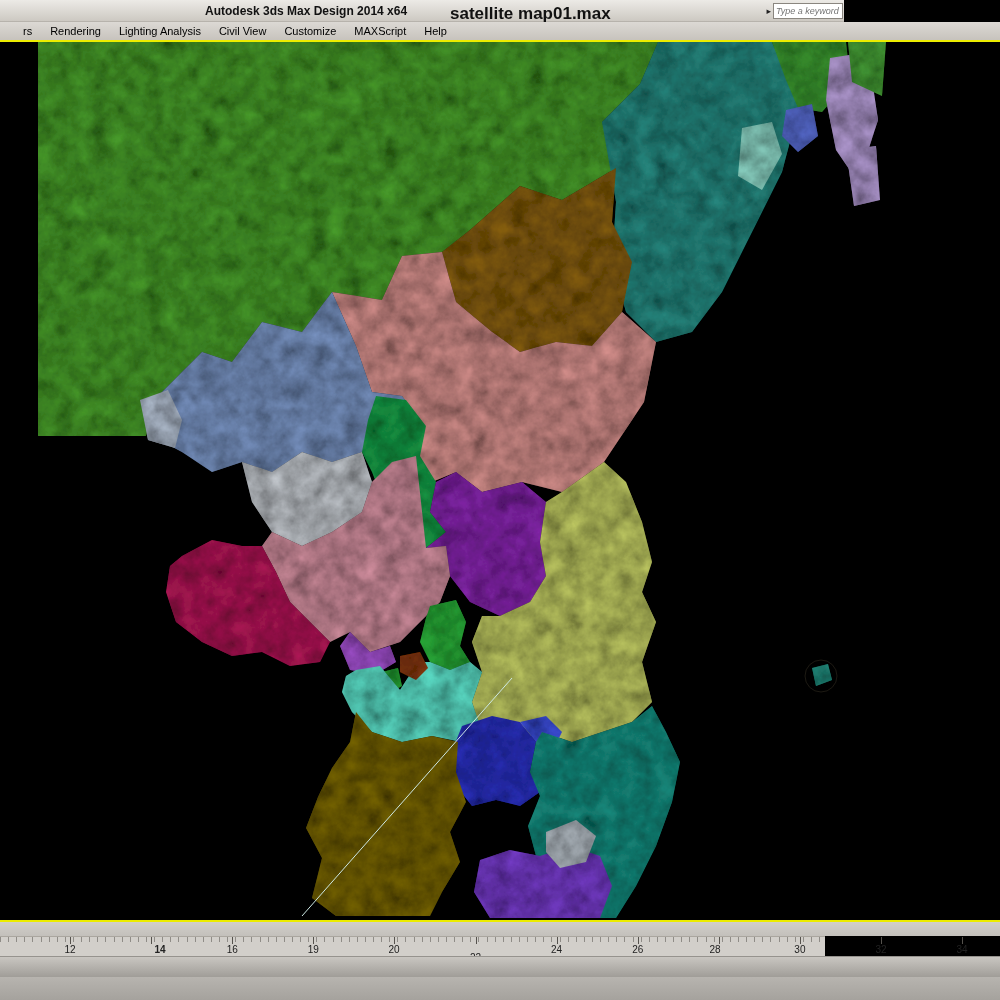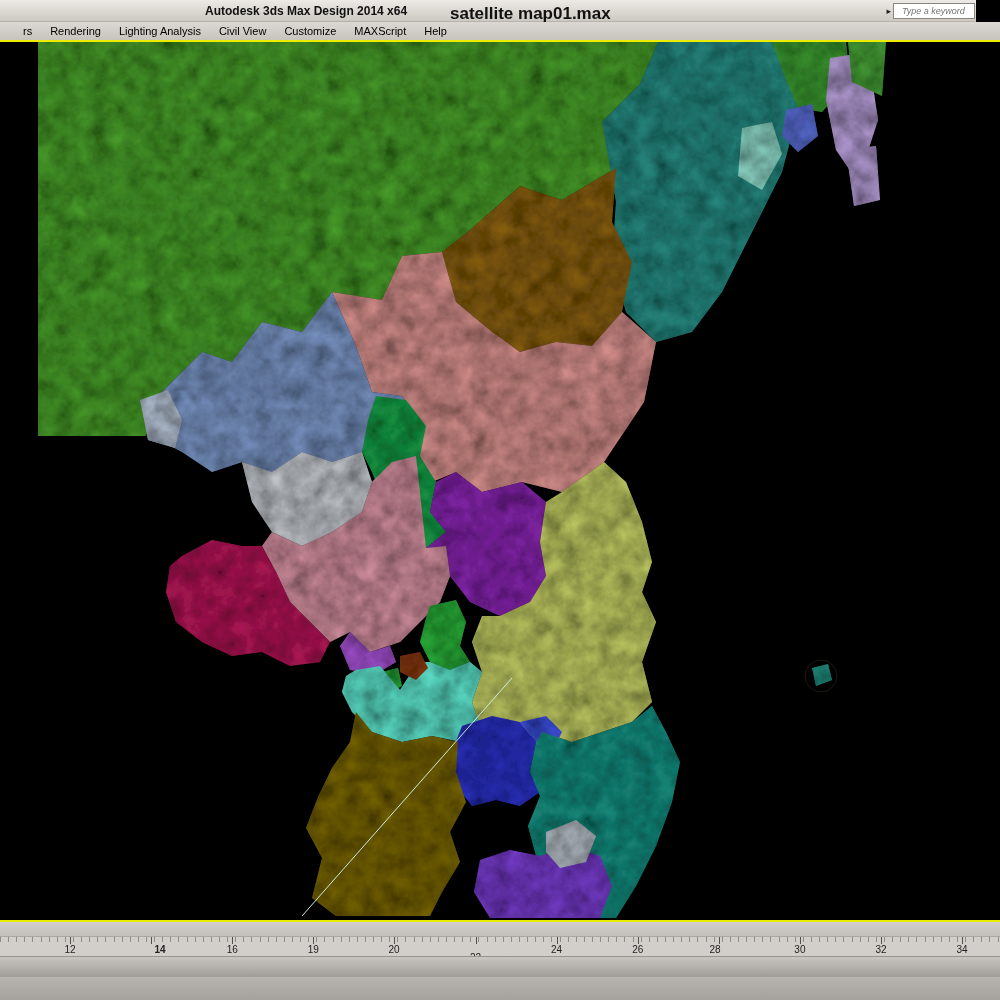--- a/index.html
+++ b/index.html
@@ -3,31 +3,31 @@
 <meta charset="utf-8">
 <style>
   html,body{margin:0;padding:0;}
   body{
     width:1000px;height:1000px;position:relative;overflow:hidden;
     background:#000;font-family:"Liberation Sans",sans-serif;
     -webkit-font-smoothing:antialiased;
   }
   
   .titlebar{
-    position:absolute;top:0;left:0;width:976px;height:22px;
+    position:absolute;top:0;left:0;width:844px;height:22px;
     background:linear-gradient(#eceae6,#cdc9c2);
     border-bottom:1px solid #b7b3ac;box-sizing:border-box;
   }
   .title-app{position:absolute;left:205px;top:4px;font-size:12px;font-weight:bold;color:#111;}
   .title-file{position:absolute;left:450px;top:4px;font-size:17px;font-weight:bold;color:#111;}
   .search{position:absolute;right:1px;top:3px;display:flex;align-items:center;}
   .search-arrow{font-size:9px;color:#222;margin-right:2px;cursor:pointer;}
   .search input{
     width:64px;height:14px;font-size:9px;font-style:italic;color:#777;
-    border:1px solid #8a867f;background:#fff;padding:0 8px;outline:none;
+    border:1px solid #8a867f;background:#fff;padding:0 2px;outline:none;
     font-family:"Liberation Sans",sans-serif;
   }
   
   .menubar{
     position:absolute;top:22px;left:0;width:1000px;height:18px;
     background:linear-gradient(#dcd9d4,#c7c3bd);
     display:flex;align-items:center;font-size:11px;color:#000;padding-left:21px;
   }
   .menu-item{padding:2px 9px;cursor:default;white-space:nowrap;}
   .menu-item:first-child{padding-left:2px;}
@@ -35,21 +35,21 @@
   .viewport{
     position:absolute;top:40px;left:0;width:1000px;height:882px;
     background:#000;box-sizing:border-box;
     border-top:2px solid #ecec00;border-bottom:2px solid #ecec00;
   }
   .viewport svg{display:block;}
   
   .ruler-gap{position:absolute;top:922px;left:0;width:1000px;height:14px;
     background:linear-gradient(#d2cfca,#c3c0bb);}
   .ruler{
-    position:absolute;top:936px;left:0;width:1000px;height:20px;
+    position:absolute;top:936px;left:0;width:825px;height:20px;
     background-color:#d2cfca;
     background-image:repeating-linear-gradient(90deg,#8f8c87 0 1px,rgba(0,0,0,0) 1px 8.11px);
     background-size:100% 5px;background-repeat:repeat-x;
     border-top:1px solid #aaa69f;box-sizing:border-box;
   }
   .ruler .tick{position:absolute;top:0;width:1px;height:7px;background:#55524d;}
   .ruler .tick-label{
     position:absolute;top:7px;transform:translateX(-50%);
     font-size:10px;color:#222;font-family:"Liberation Sans",sans-serif;
   }

